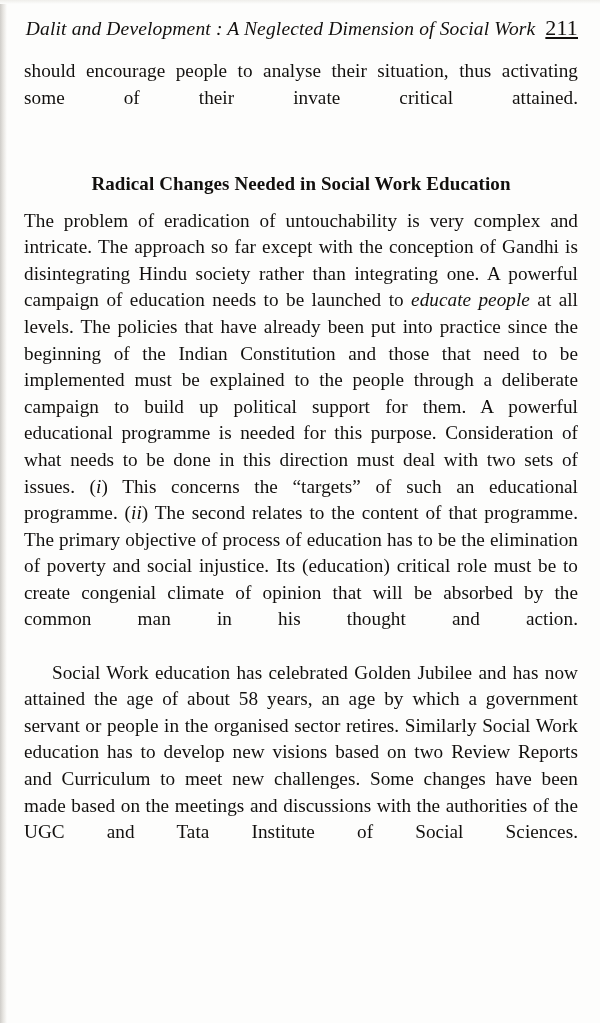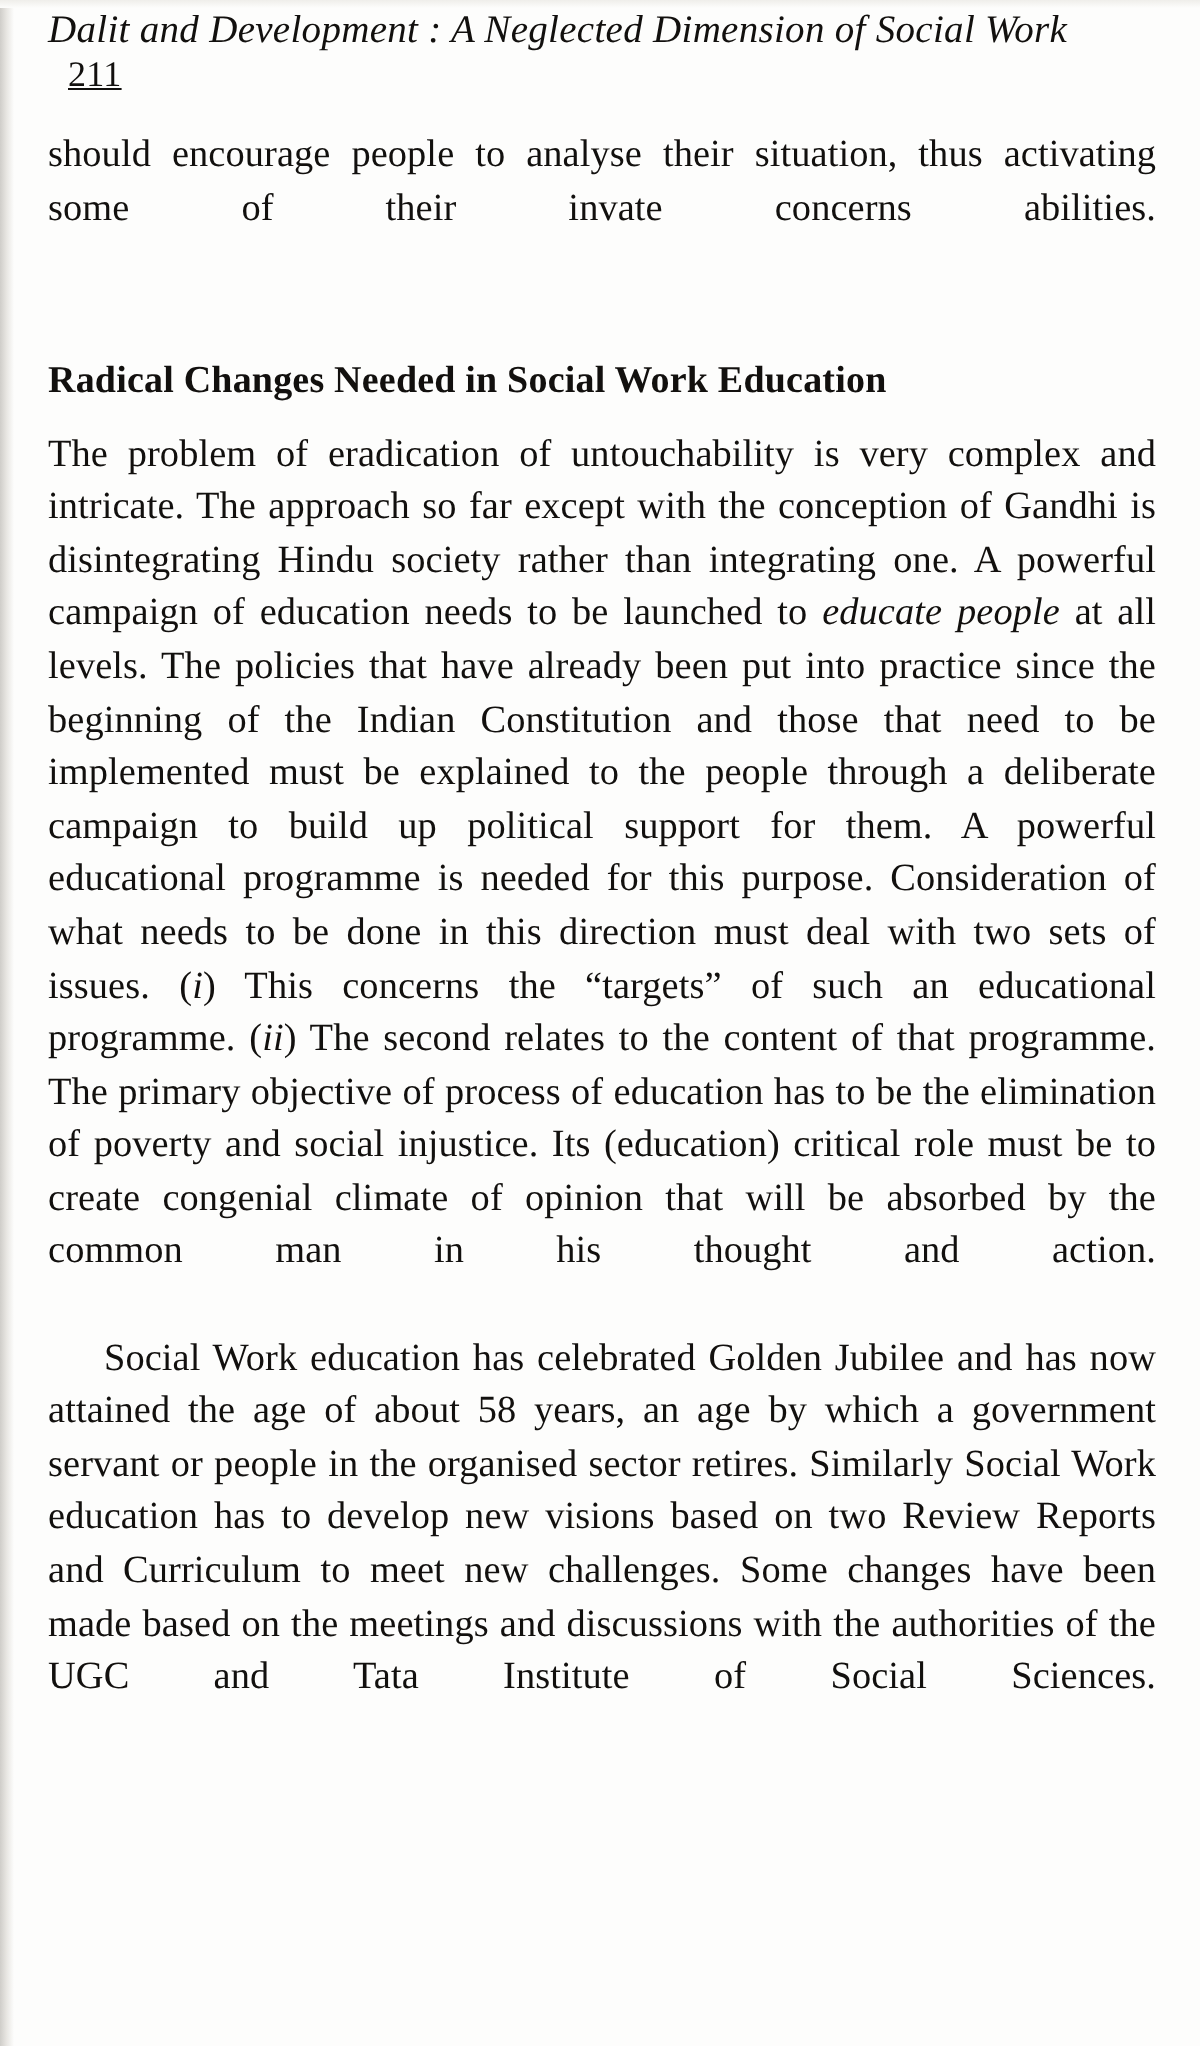--- a/index.html
+++ b/index.html
@@ -44,44 +44,44 @@
     left: 24px;
     top: 0;
     width: 554px;
   }
 
   
   .running-head {
     display: flex;
     align-items: baseline;
     justify-content: flex-end;
-    margin-top: 5px;
+    margin-top: 15px;
     font-style: italic;
     font-size: 19.5px;
     letter-spacing: 0.15px;
     white-space: nowrap;
-    flex-direction: column;
   }
   .running-head .rh-title {
     flex: 0 1 auto;
   }
   .running-head .rh-pageno {
     font-style: normal;
-    font-size: 18px;
+    font-size: 22px;
     padding-left: 10px;
     text-decoration: underline;
   }
 
   
   h2.section-heading {
     font-size: 19px;
     font-weight: bold;
     margin: 0;
     line-height: 1.2;
     letter-spacing: 0.1px;
+    text-align: center;
   }
   .heading-block-1 { margin-top: 35px; }
   .heading-block-2 { margin-top: 30px; }
 
   
   p.body {
     font-size: 19.2px;
     line-height: 26.6px;
     margin: 0;
     text-align: justify;
@@ -110,21 +110,21 @@
   <div class="scan-gutter"></div>
   <div class="scan-top-edge"></div>
 
   <div class="content">
 
     <div class="running-head">
       <span class="rh-title">Dalit and Development :  A Neglected Dimension of Social Work</span>
       <span class="rh-pageno">211</span>
     </div>
 
-    <p class="body lead">should encourage people to analyse their situation, thus activating some of their invate concerns abilities.</p>
+    <p class="body lead">should encourage people to analyse their situation, thus activating some of their invate critical attained.</p>
 
     <div class="heading-block-1">
       <h2 class="section-heading">Radical Changes Needed in Social Work Education</h2>
     </div>
 
     <p class="body after-heading"><span>The problem of eradication of untouchability is very complex and intricate. The approach so far except with the conception of Gandhi is disintegrating Hindu society rather than integrating one. A powerful campaign of education needs to be launched to </span><em>educate people</em><span> at all levels. The policies that have already been put into practice since the beginning of the Indian Constitution and those that need to be implemented must be explained to the people through a deliberate campaign to build up political support for them. A powerful educational programme is needed for this purpose. Consideration of what needs to be done in this direction must deal with two sets of issues. (</span><em>i</em><span>) This concerns the “targets” of such an educational programme. (</span><em>ii</em><span>) The second relates to the content of that programme. The primary objective of process of education has to be the elimination of poverty and social injustice. Its (education) critical role must be to create congenial climate of opinion that will be absorbed by the common man in his thought and action.</span></p>
 
 
 
     <p class="body indented">Social Work education has celebrated Golden Jubilee and has now attained the age of about 58 years, an age by which a government servant or people in the organised sector retires. Similarly Social Work education has to develop new visions based on two Review Reports and Curriculum to meet new challenges. Some changes have been made based on the meetings and discussions with the authorities of the UGC and Tata Institute of Social Sciences.</p>

